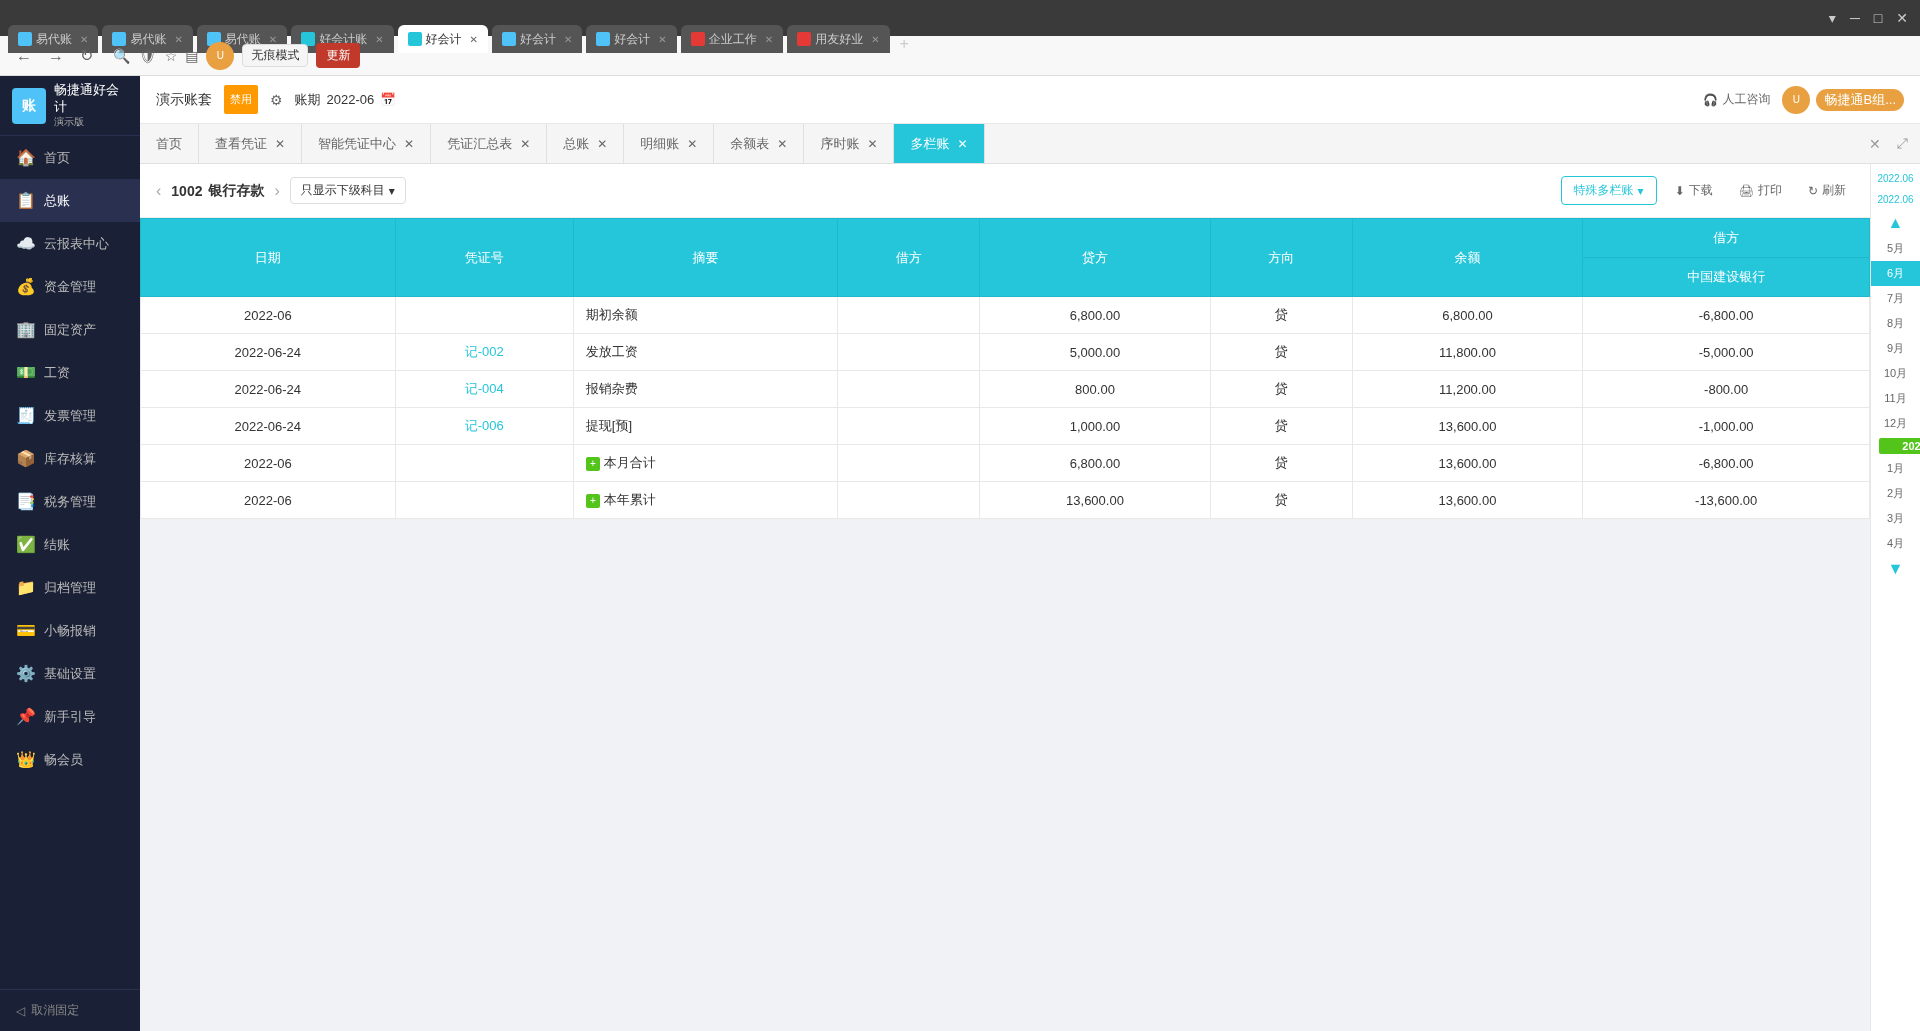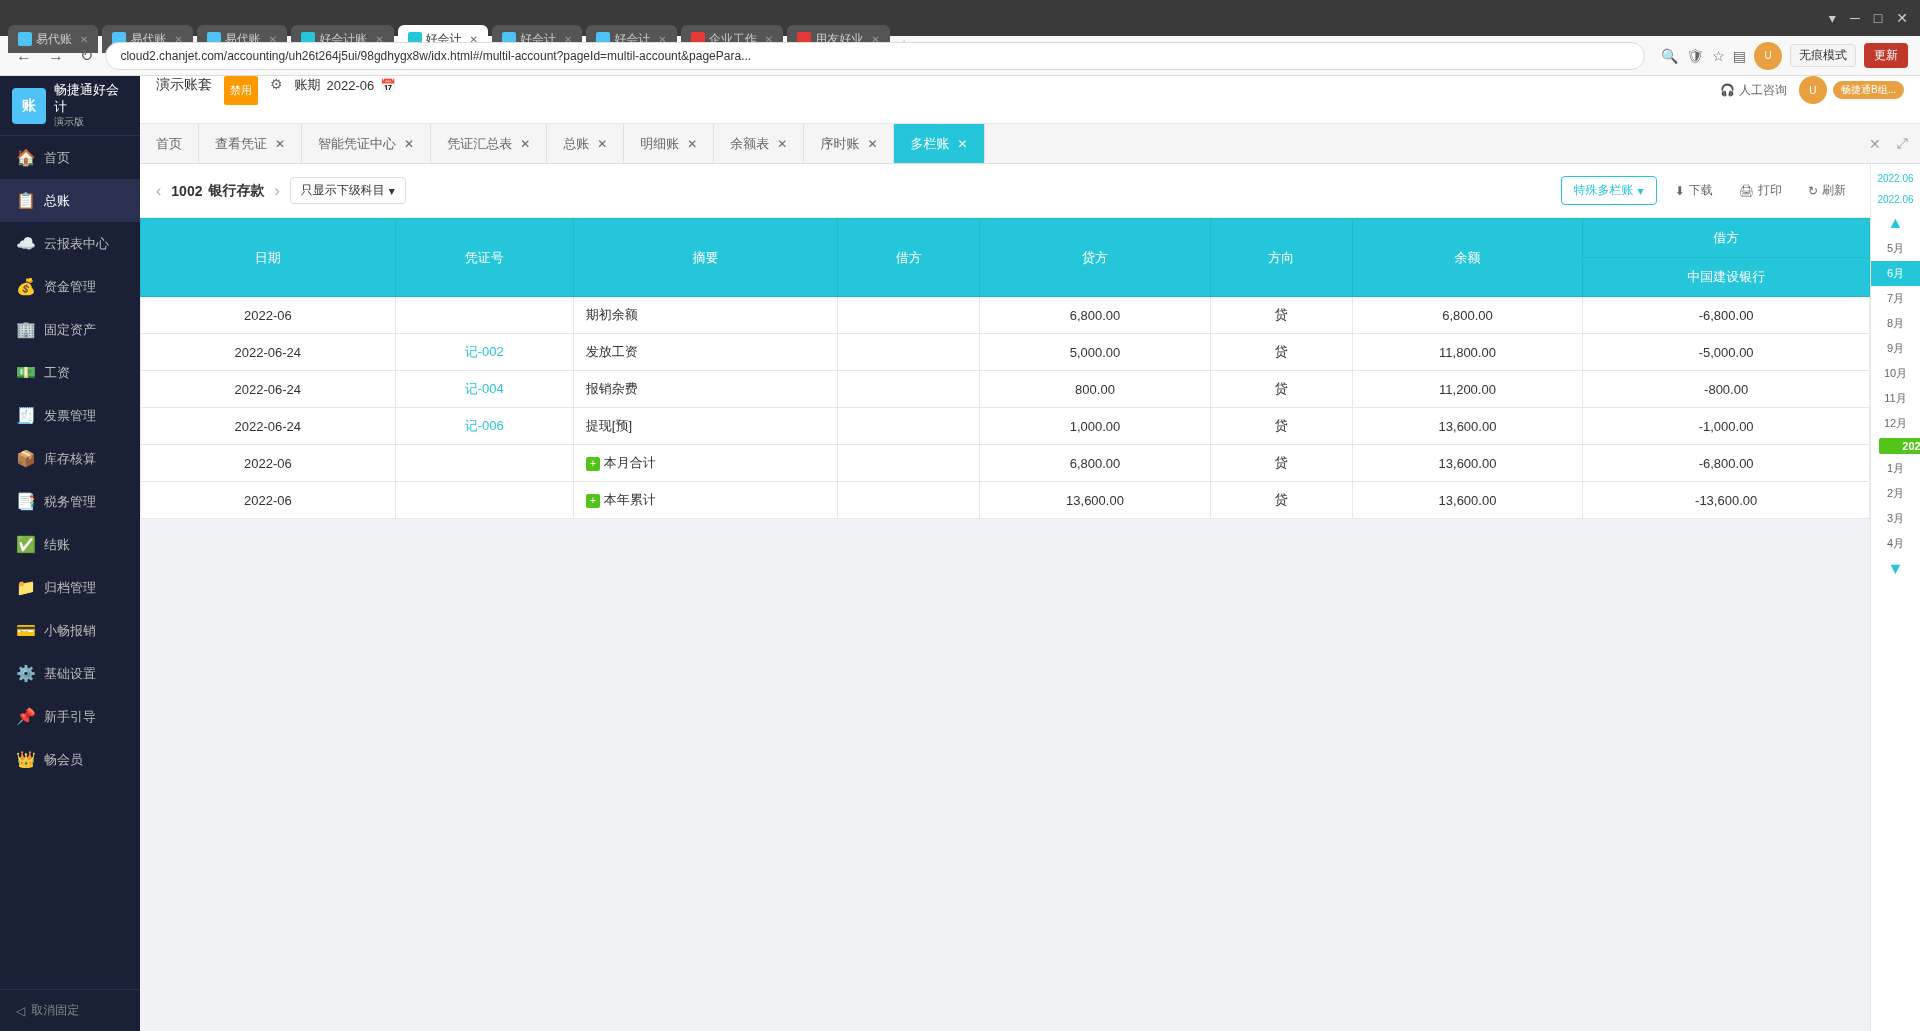--- a/index.html
+++ b/index.html
@@ -36,28 +36,28 @@
     .sidebar-menu { flex: 1; overflow-y: auto; }
     .sidebar-item { display: flex; align-items: center; padding: 12px 16px; color: #bbb; cursor: pointer; gap: 8px; font-size: 13px; }
     .sidebar-item.active { background: #2a3050; color: #fff; }
     .sidebar-item-icon { font-size: 16px; width: 20px; text-align: center; }
     .sidebar-footer { padding: 12px 16px; color: #888; font-size: 12px; display: flex; align-items: center; gap: 6px; cursor: pointer; border-top: 1px solid #2a3050; }
 
     
     .main-content { flex: 1; display: flex; flex-direction: column; overflow: hidden; background: #f0f2f5; }
 
     
-    .top-bar { background: #fff; height: 48px; display: flex; align-items: flex-start; padding: 0 16px; border-bottom: 1px solid #e8e8e8; gap: 12px; }
+    .top-bar { background: #fff; height: 48px; display: flex; align-items: center; padding: 0 16px; border-bottom: 1px solid #e8e8e8; gap: 12px; }
     .account-name { font-size: 14px; color: #333; }
     .tag-badge { background: #ff9900; color: #fff; font-size: 11px; padding: 7px 6px; border-radius: 2px; }
     .period-section { display: flex; align-items: center; gap: 6px; color: #333; font-size: 13px; }
     .top-bar-right { margin-left: auto; display: flex; align-items: center; gap: 12px; }
     .consult-btn { color: #666; font-size: 12px; display: flex; align-items: center; gap: 4px; cursor: pointer; }
     .user-info { display: flex; align-items: center; gap: 6px; }
-    .user-badge { background: #e8a040; color: #fff; font-size: 10px; padding: 2px 8px; border-radius: 12px; }
+    .user-badge { background: #e8a040; color: #fff; font-size: 13px; padding: 2px 8px; border-radius: 12px; }
 
     
     .page-tabs { background: #f5f5f5; height: 40px; display: flex; align-items: center; padding: 0 0; border-bottom: 1px solid #e0e0e0; overflow: hidden; }
     .page-tab { height: 40px; padding: 0 16px; display: flex; align-items: center; font-size: 13px; color: #666; cursor: pointer; border-right: 1px solid #e0e0e0; white-space: nowrap; gap: 4px; }
     .page-tab.active { background: #26c6da; color: #fff; }
     .page-tab-close { font-size: 12px; color: inherit; margin-left: 4px; }
     .tabs-right { margin-left: auto; display: flex; align-items: center; padding: 0 8px; gap: 8px; }
 
     
     .content-area { flex: 1; display: flex; overflow: hidden; }
@@ -156,21 +156,20 @@
     <span class="tab-ctrl-btn">─</span>
     <span class="tab-ctrl-btn">□</span>
     <span class="tab-ctrl-btn">✕</span>
   </div>
 </div>
 
 <div class="address-bar">
   <span class="nav-btn">←</span>
   <span class="nav-btn">→</span>
   <span class="nav-btn">↻</span>
-  <input class="address-input" type="text" readonly="" value="cloud2.chanjet.com/accounting/uh26t264j5ui/98gdhygx8w/idx.html#/multil-account?pageId=multil-account&amp;pagePara..." style="">
   <div class="browser-actions">
     <span class="browser-action-btn">🔍</span>
     <span class="browser-action-btn">🛡</span>
     <span class="browser-action-btn">☆</span>
     <span class="browser-action-btn">▤</span>
     <div class="user-avatar">U</div>
     <span class="stealth-btn">无痕模式</span>
     <button class="update-btn">更新</button>
   </div>
 </div>

